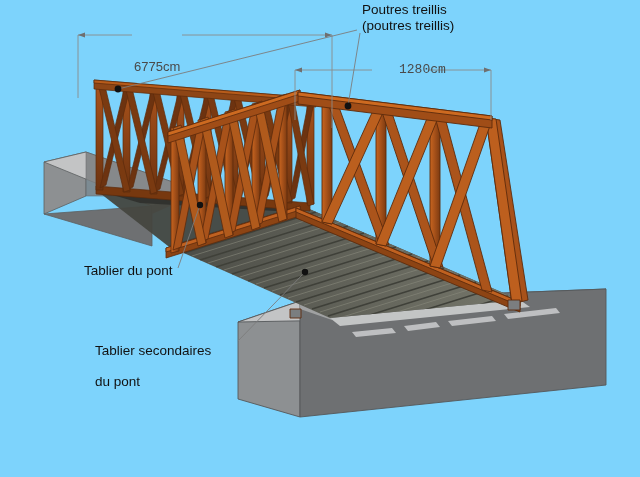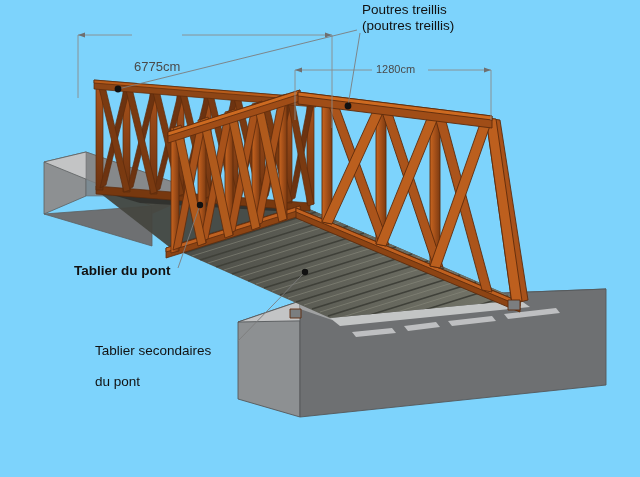--- a/index.html
+++ b/index.html
@@ -229,21 +229,21 @@
       <circle cx="118" cy="89" r="3.4"></circle>
       <circle cx="348" cy="106" r="3.4"></circle>
       <circle cx="200" cy="205" r="3.2"></circle>
       <circle cx="305" cy="272" r="3.2"></circle>
     </g>
 
   </svg>
 
   <div class="lbl" style="left:362px;top:2px;"><span>Poutres treillis</span><br><span>(poutres treillis)</span></div>
 
-  <div class="lbl" style="left:74px;top:263px;font-weight:bold;">Tablier du pont</div>
+  <div class="lbl" style="left:84px;top:263px;">Tablier du pont</div>
 
   <div class="lbl" style="left:95px;top:343px;"><span>Tablier secondaires</span><br><br><span>du pont</span></div>
 
   <div class="lbl" style="left:134px;top:27px;font-size:13px;color:#4a4a4a;margin-top:32px;">6775cm</div>
 
-  <div class="lbl" style="left:376px;top:62px;font-size:11px;color:#4a4a4a;">1280cm</div>
+  <div class="lbl" style="left:399px;top:62px;font-size:13px;color:#4a4a4a;font-family:Liberation Mono, monospace;">1280cm</div>
 
 </div>
 
 </body></html>

